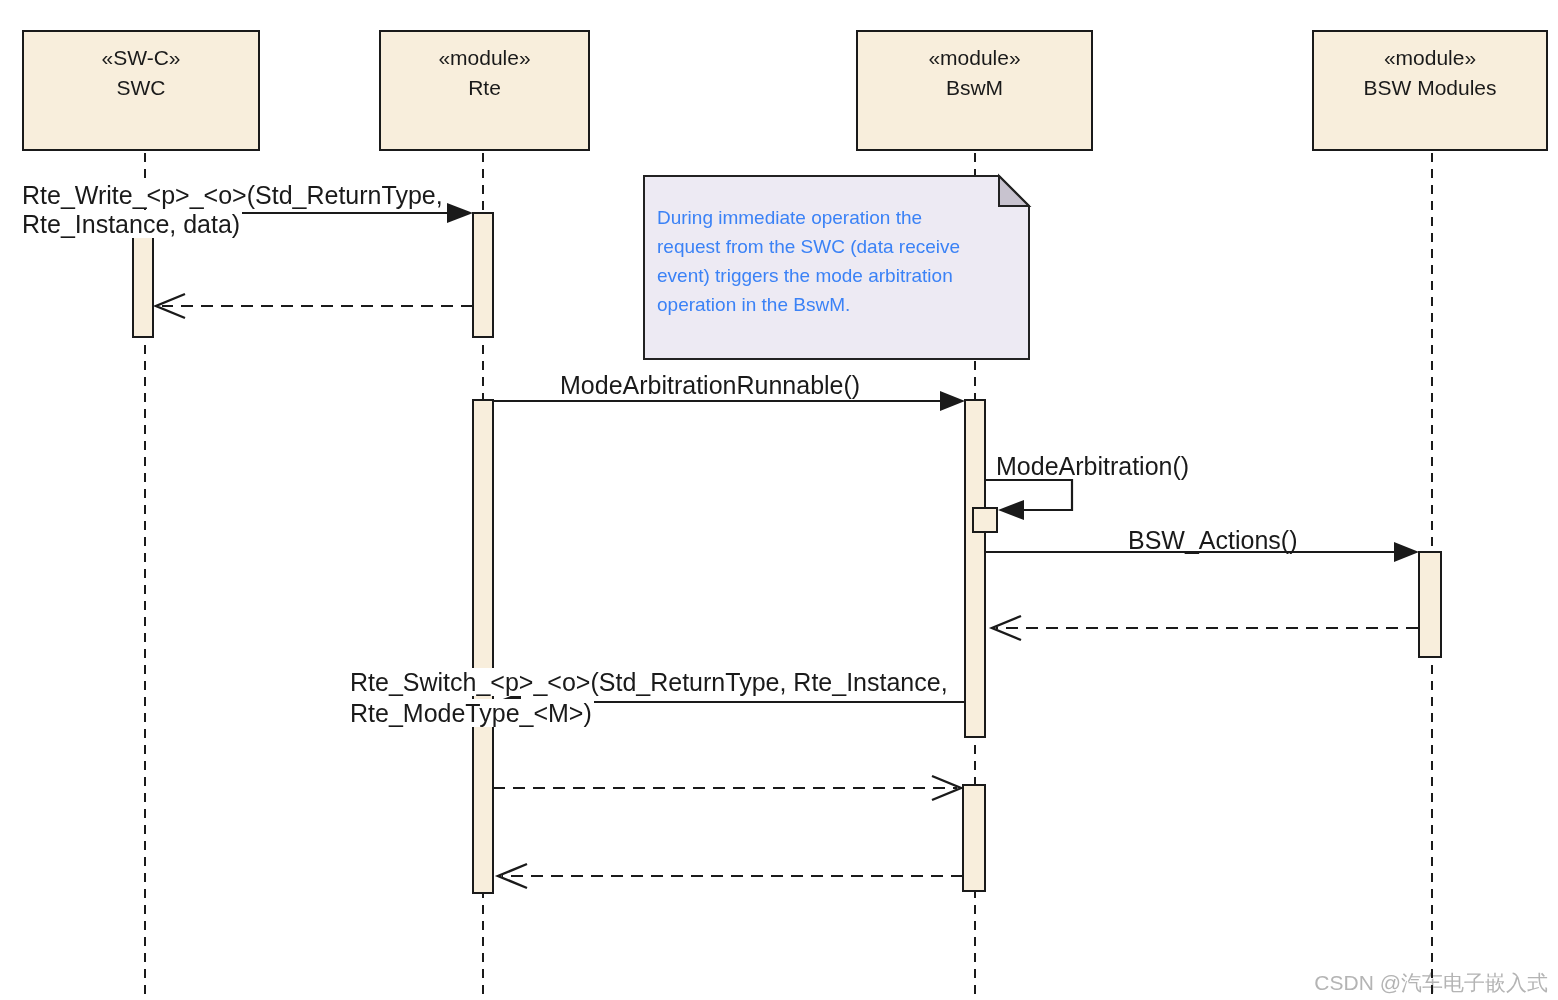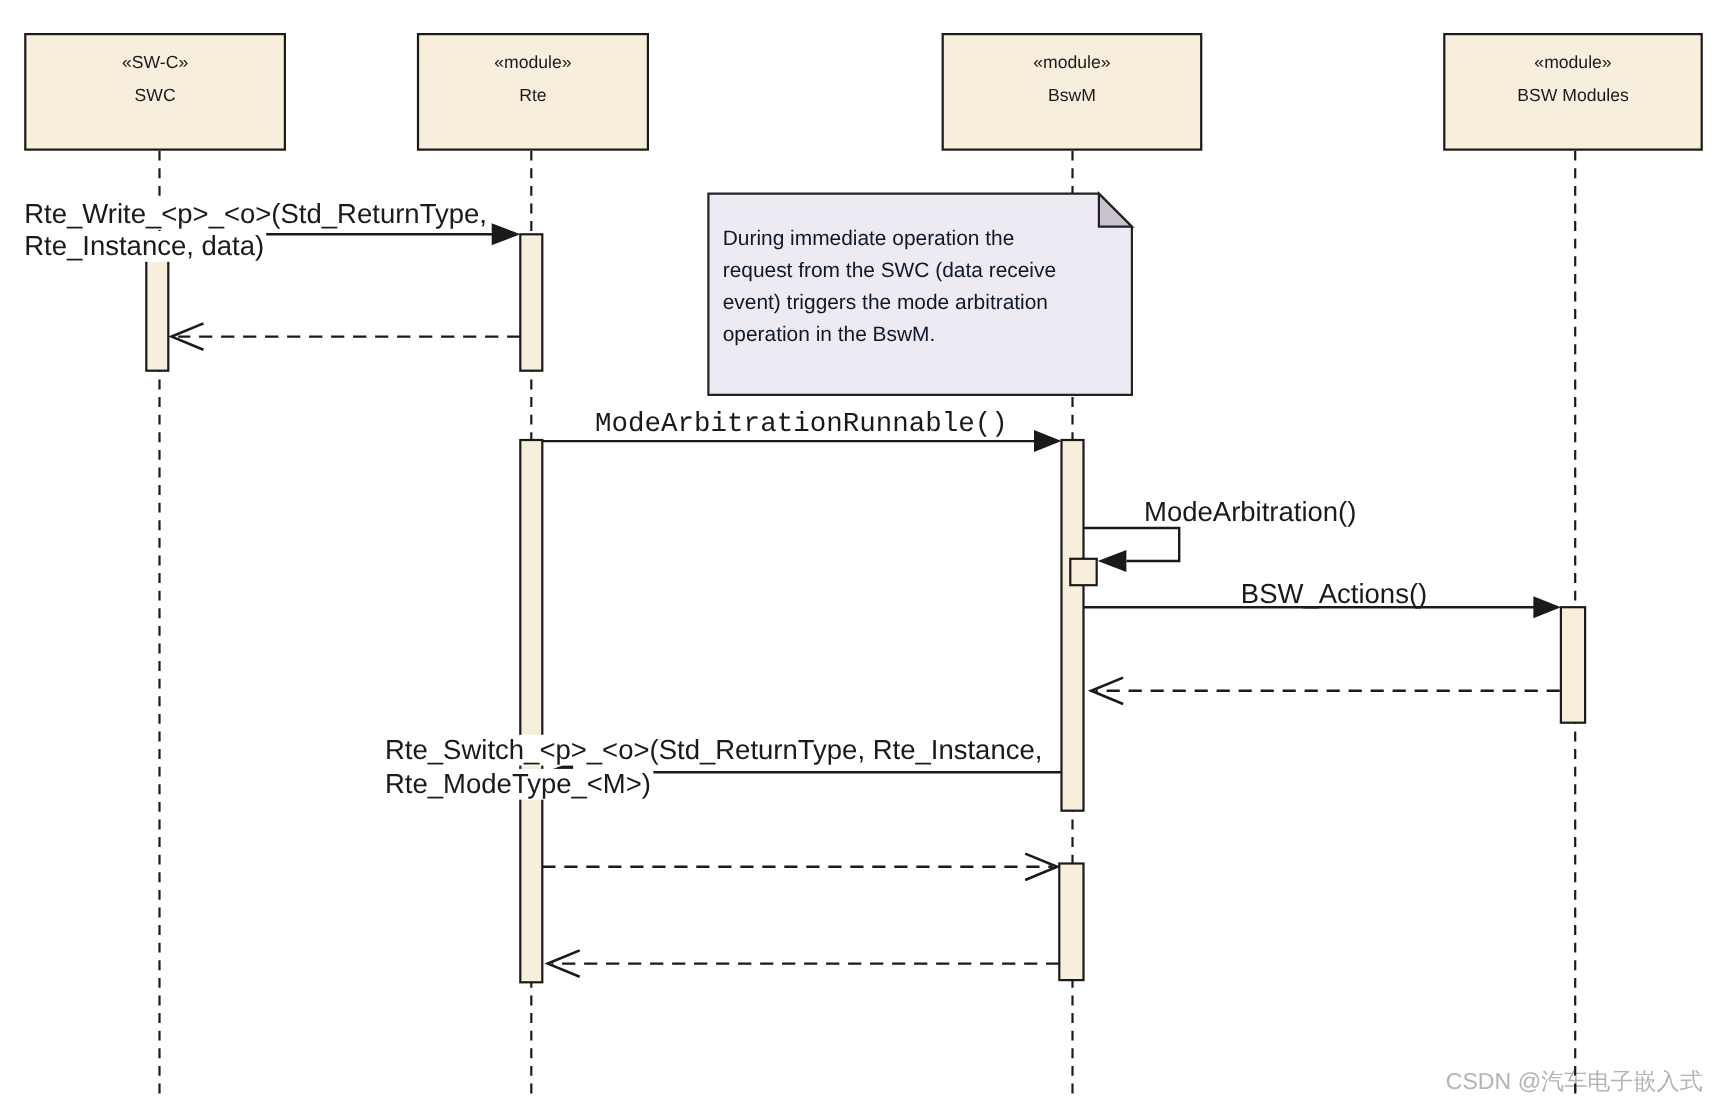--- a/index.html
+++ b/index.html
@@ -19,35 +19,35 @@
   .lifeline{stroke:var(--line);stroke-width:2;stroke-dasharray:9 7;fill:none;}
   .act{fill:var(--activation-fill);stroke:var(--line);stroke-width:2;}
   .solid-msg{stroke:var(--line);stroke-width:2.2;fill:none;}
   .dashed-msg{stroke:var(--line);stroke-width:2.2;stroke-dasharray:12 8;fill:none;}
   .openhead{stroke:var(--line);stroke-width:2.4;fill:none;}
   .fillhead{fill:var(--line);stroke:none;}
   .note-shape{fill:var(--note-fill);stroke:#222222;stroke-width:2;}
   .note-fold{fill:var(--note-fold);stroke:#222222;stroke-width:2;}
 
   .participant{
-    position:absolute;top:30px;height:107px;z-index:2;
+    position:absolute;top:30px;height:121px;z-index:2;
     background:var(--participant-fill);
     border:2.5px solid var(--line);
     display:flex;flex-direction:column;align-items:center;
     padding-top:11px;
-    color:#1a1a1a;font-size:16px;line-height:30px;
+    color:#1a1a1a;font-size:21px;line-height:30px;
   }
   .msg-label{
     position:absolute;z-index:2;white-space:nowrap;
     color:#1a1a1a;font-size:25px;line-height:29px;
   }
   .msg-label .bg{background:#ffffff;padding:0 2px;}
   .note-text{
     position:absolute;left:657px;top:203px;z-index:2;
-    color:#0f172a;font-size:19px;line-height:29px;white-space:nowrap;
+    color:#3b82f6;font-size:19px;line-height:29px;white-space:nowrap;
   }
   #watermark{
     position:absolute;right:10px;top:969px;z-index:0;
     color:var(--watermark);font-size:21px;white-space:nowrap;
   }
 </style>
 </head>
 <body>
 
 <div id="stage">
@@ -143,25 +143,25 @@
     <div>operation in the BswM.</div>
   </div>
 
   <div class="msg-label" style="left:20px;top:181px;">
     <span class="bg">Rte_Write_&lt;p&gt;_&lt;o&gt;(Std_ReturnType,</span>
   </div>
   <div class="msg-label" style="left:20px;top:210px;">
     <span class="bg">Rte_Instance, data)</span>
   </div>
 
-  <div class="msg-label" style="left:541px;top:371px;width:342px;text-align:right;font-family:Liberation Mono, monospace;">
+  <div class="msg-label" style="left:560px;top:371px;width:342px;text-align:left;">
     <span>ModeArbitrationRunnable()</span>
   </div>
 
-  <div class="msg-label" style="left:996px;top:452px;margin-left:44px;">
+  <div class="msg-label" style="left:996px;top:452px;">
     <span>ModeArbitration()</span>
   </div>
 
   <div class="msg-label" style="left:1128px;top:526px;">
     <span>BSW_Actions()</span>
   </div>
 
   <div class="msg-label" style="left:348px;top:668px;">
     <span class="bg">Rte_Switch_&lt;p&gt;_&lt;o&gt;(Std_ReturnType, Rte_Instance,</span>
   </div>

